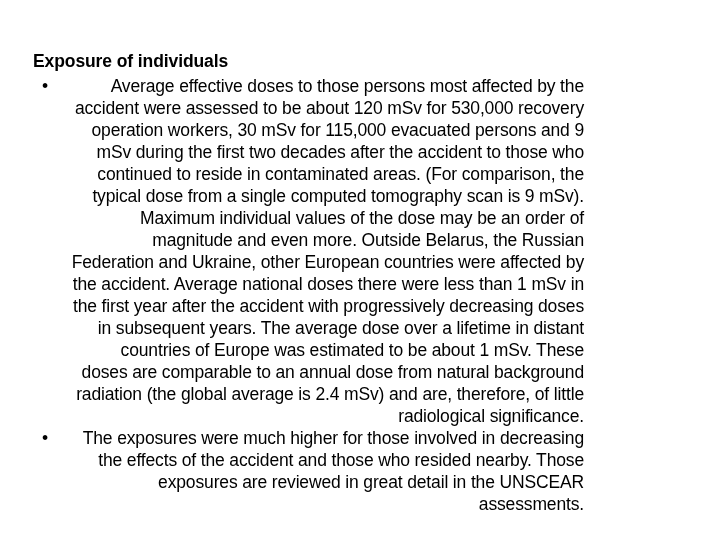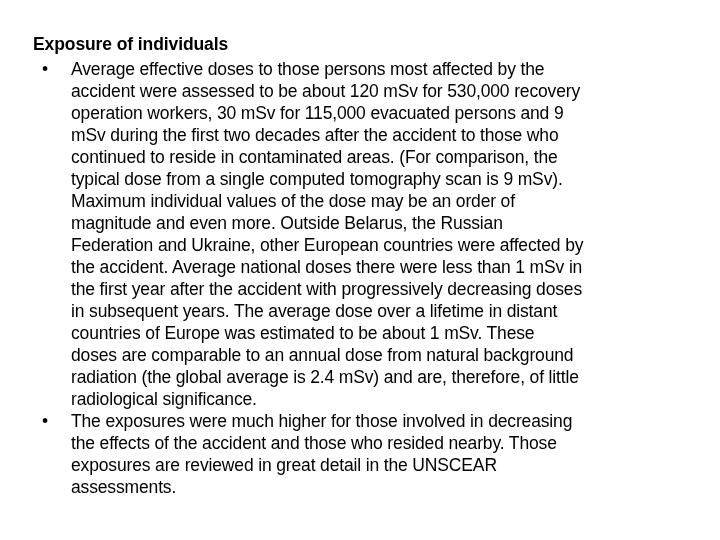--- a/index.html
+++ b/index.html
@@ -15,21 +15,21 @@
     color: #000000;
     -webkit-font-smoothing: antialiased;
   }
 
   .slide {
     position: relative;
     width: 612px;
     height: 540px;
     background: #ffffff;
     box-sizing: border-box;
-    padding: 33px 28px 0 33px;
+    padding: 50px 28px 0 33px;
   }
 
   .slide-heading {
     font-size: 17.5px;
     font-weight: bold;
     line-height: 22px;
     letter-spacing: -0.1px;
     margin: 0 0 3px 0;
     white-space: nowrap;
   }
@@ -56,20 +56,21 @@
     left: 9px;
     top: 0;
     width: 14px;
     font-size: 17.5px;
     line-height: 22px;
     text-align: left;
   }
 
   .bullet-text {
     display: block;
+    text-align: right;
   }
 </style>
 </head>
 <body>
 
 <div class="slide">
 
   <h1 class="slide-heading">Exposure of individuals</h1>
 
   <ul class="bullet-list">

